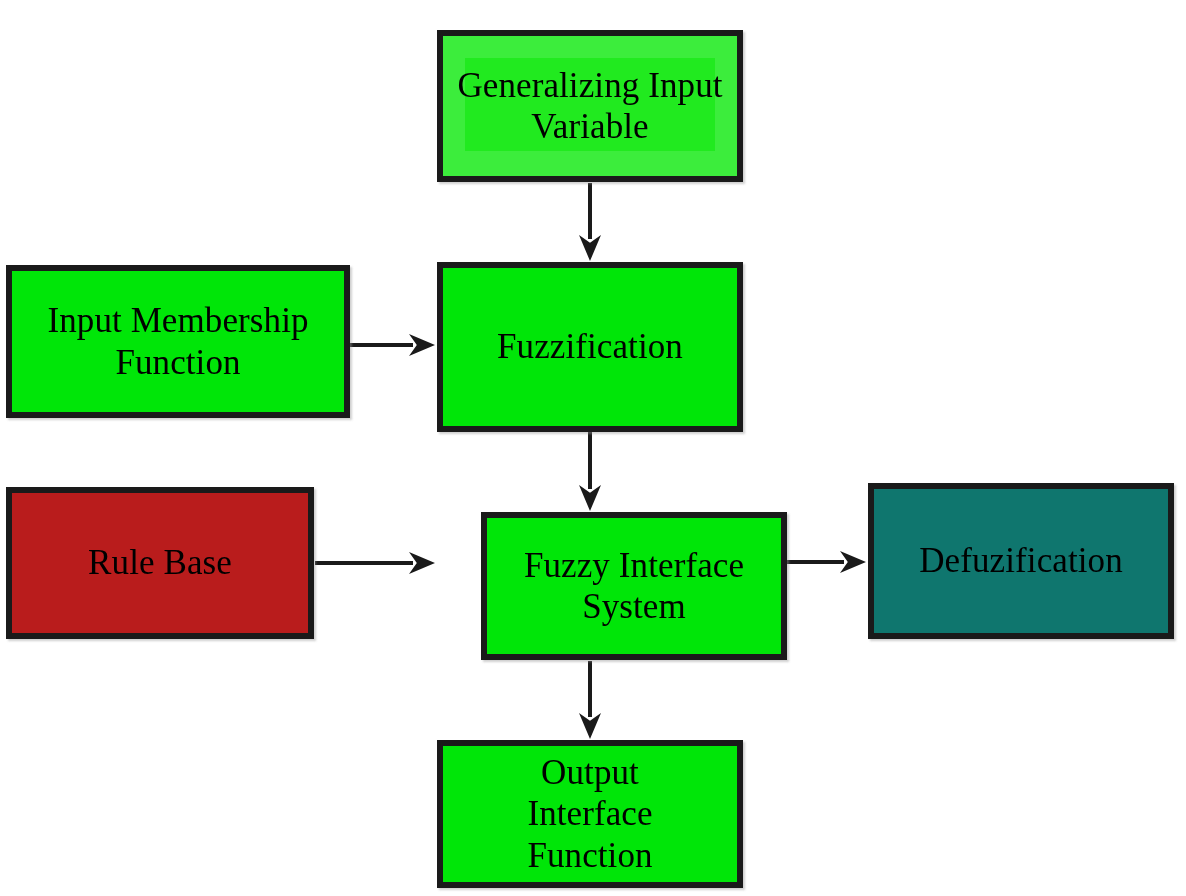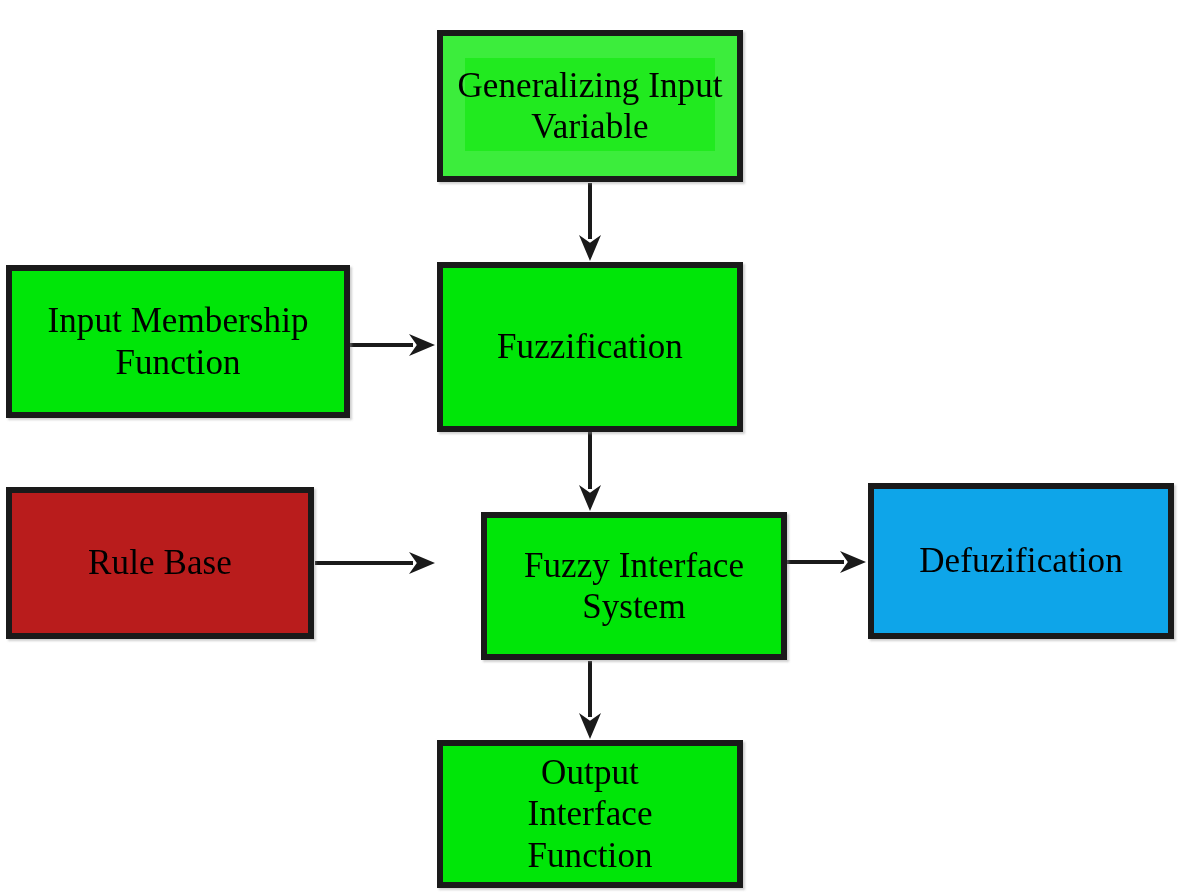--- a/index.html
+++ b/index.html
@@ -106,17 +106,17 @@
       </svg>
     </div>
     <div class="node tinted" style="left: 437px; top: 30px; width: 306px; height: 152px; font-size: 35px; border-color: rgb(26, 26, 26); background: rgb(60, 237, 60);"><div class="plate" style="background: rgb(33, 234, 31);"></div><span class="label">Generalizing Input
 Variable</span></div>
     <div class="node" style="left: 6px; top: 265px; width: 344px; height: 153px; font-size: 35px; border-color: rgb(26, 26, 26); background: rgb(0, 230, 8);"><span class="label">Input Membership
 Function</span></div>
     <div class="node" style="left: 437px; top: 262px; width: 306px; height: 170px; font-size: 35px; border-color: rgb(26, 26, 26); background: rgb(0, 230, 8);"><span class="label">Fuzzification</span></div>
     <div class="node" style="left: 6px; top: 487px; width: 308px; height: 152px; font-size: 35px; border-color: rgb(26, 26, 26); background: #b91c1c;"><span class="label">Rule Base</span></div>
     <div class="node" style="left: 437px; top: 512px; width: 306px; height: 148px; font-size: 35px; border-color: rgb(26, 26, 26); background: rgb(0, 230, 8); margin-left: 44px;"><span class="label">Fuzzy Interface
 System</span></div>
-    <div class="node" style="left: 868px; top: 483px; width: 306px; height: 156px; font-size: 35px; border-color: rgb(26, 26, 26); background: #0ea5e9;"><span class="label">Defuzification</span></div>
+    <div class="node" style="left: 868px; top: 483px; width: 306px; height: 156px; font-size: 35px; border-color: rgb(26, 26, 26); background: #0f766e;"><span class="label">Defuzification</span></div>
     <div class="node" style="left: 437px; top: 740px; width: 306px; height: 148px; font-size: 35px; border-color: rgb(26, 26, 26); background: rgb(0, 230, 8);"><span class="label">Output
 Interface
 Function</span></div>
   </div>
 
 </body></html>

